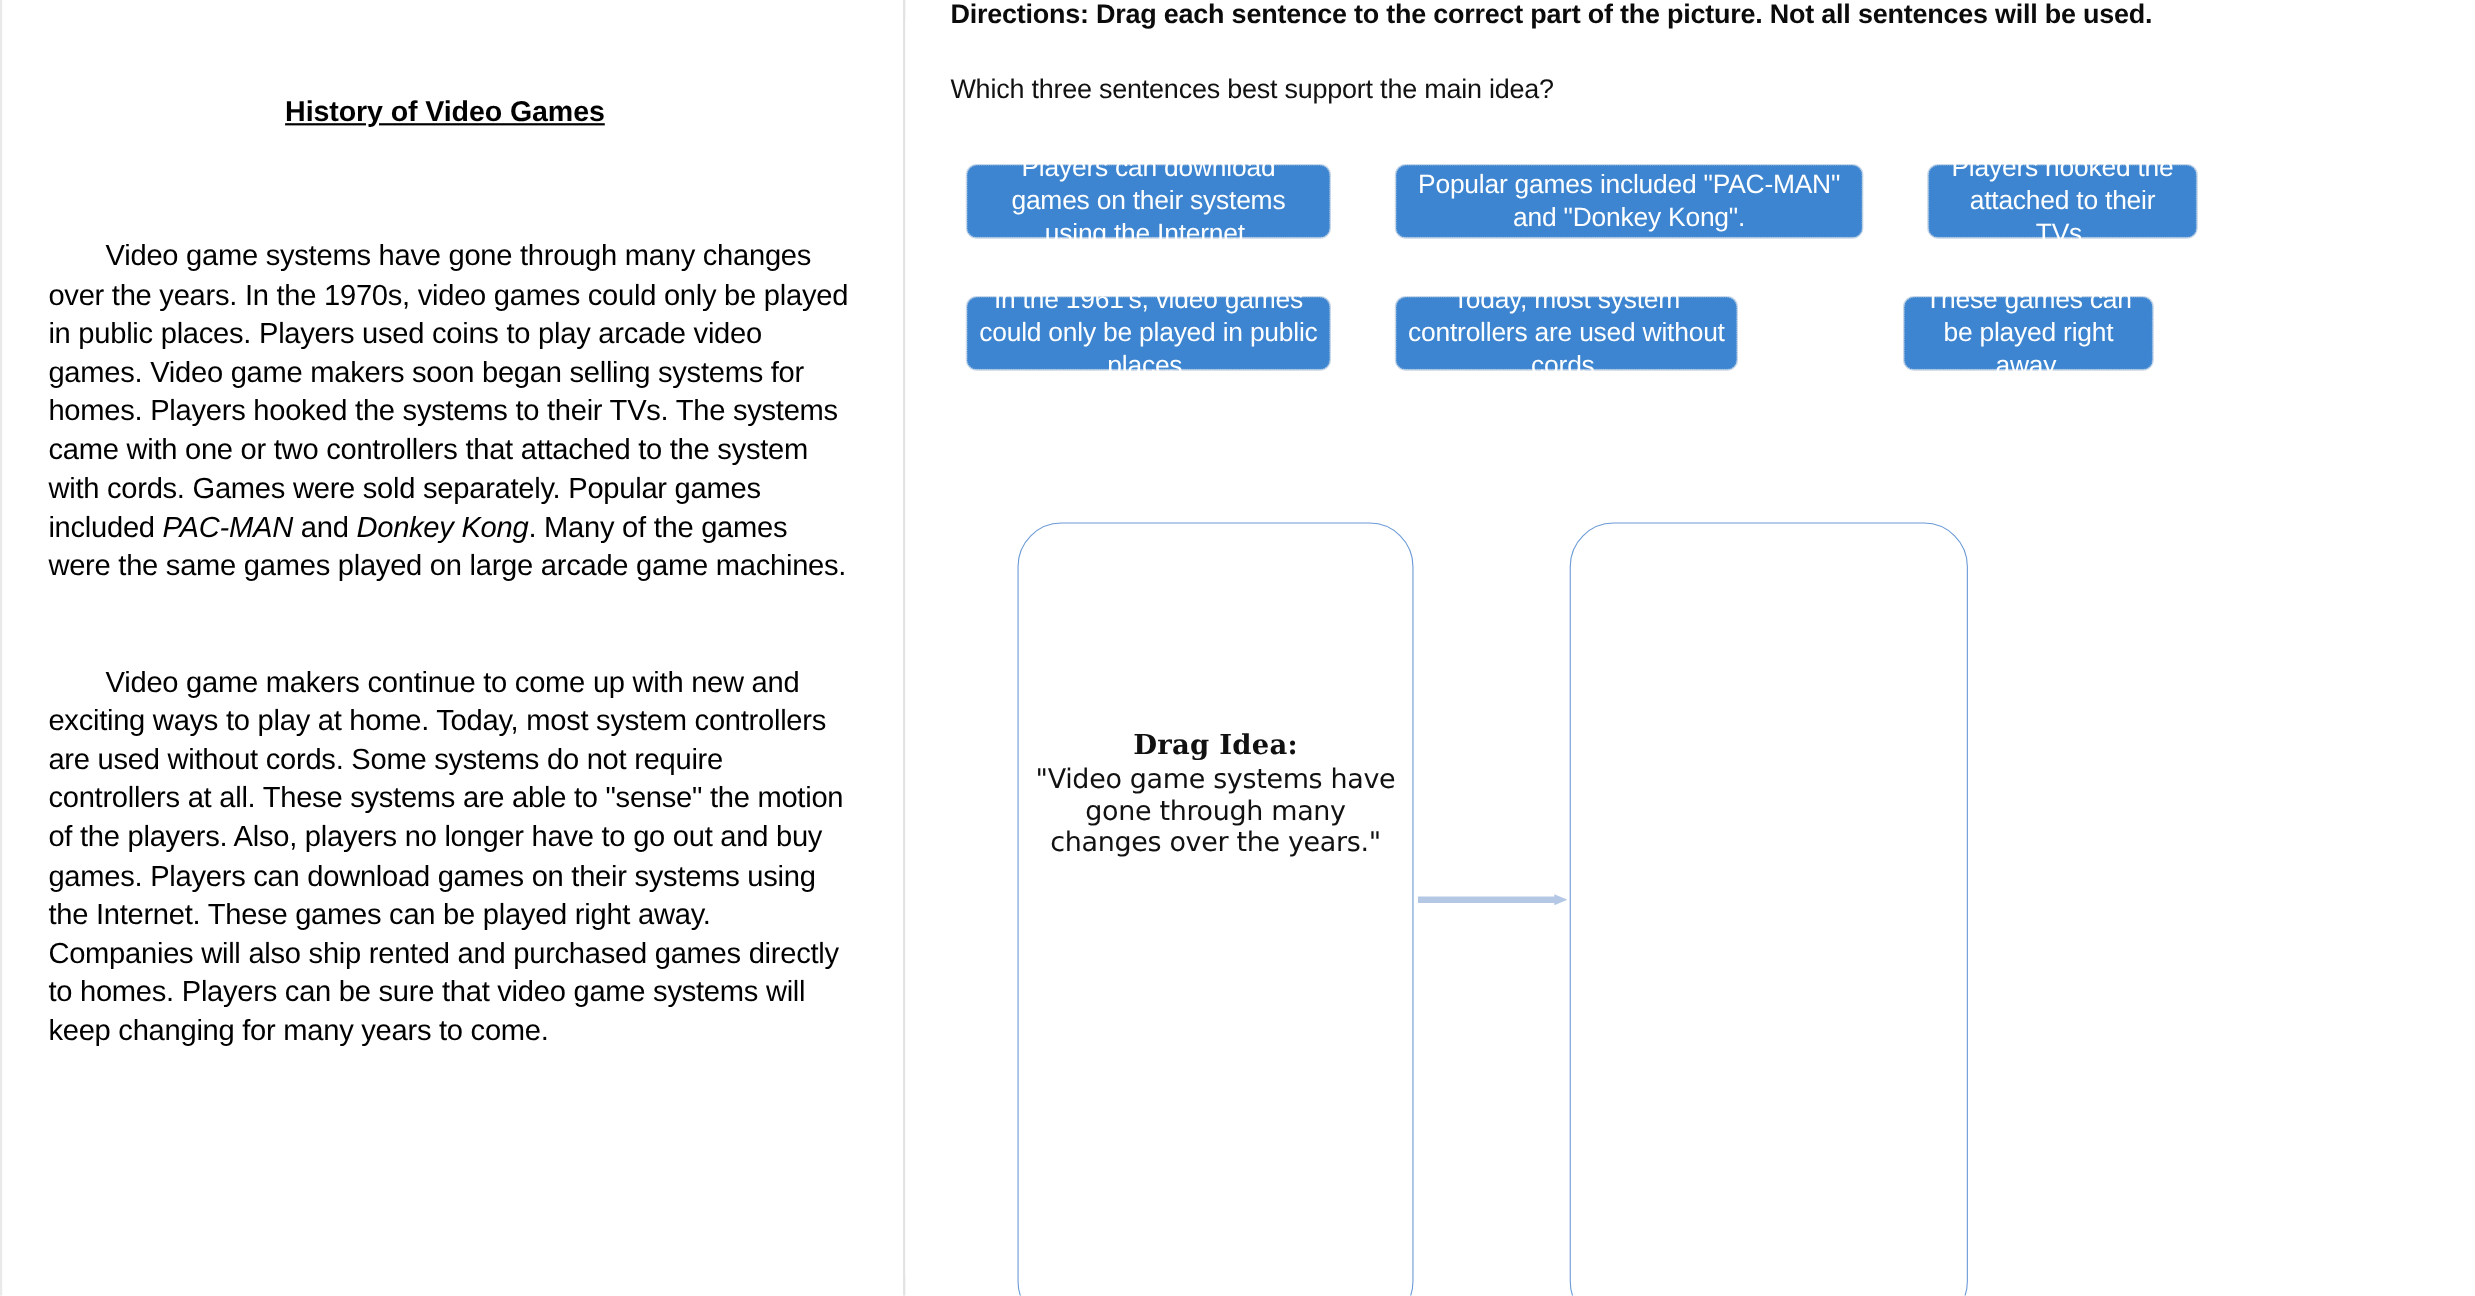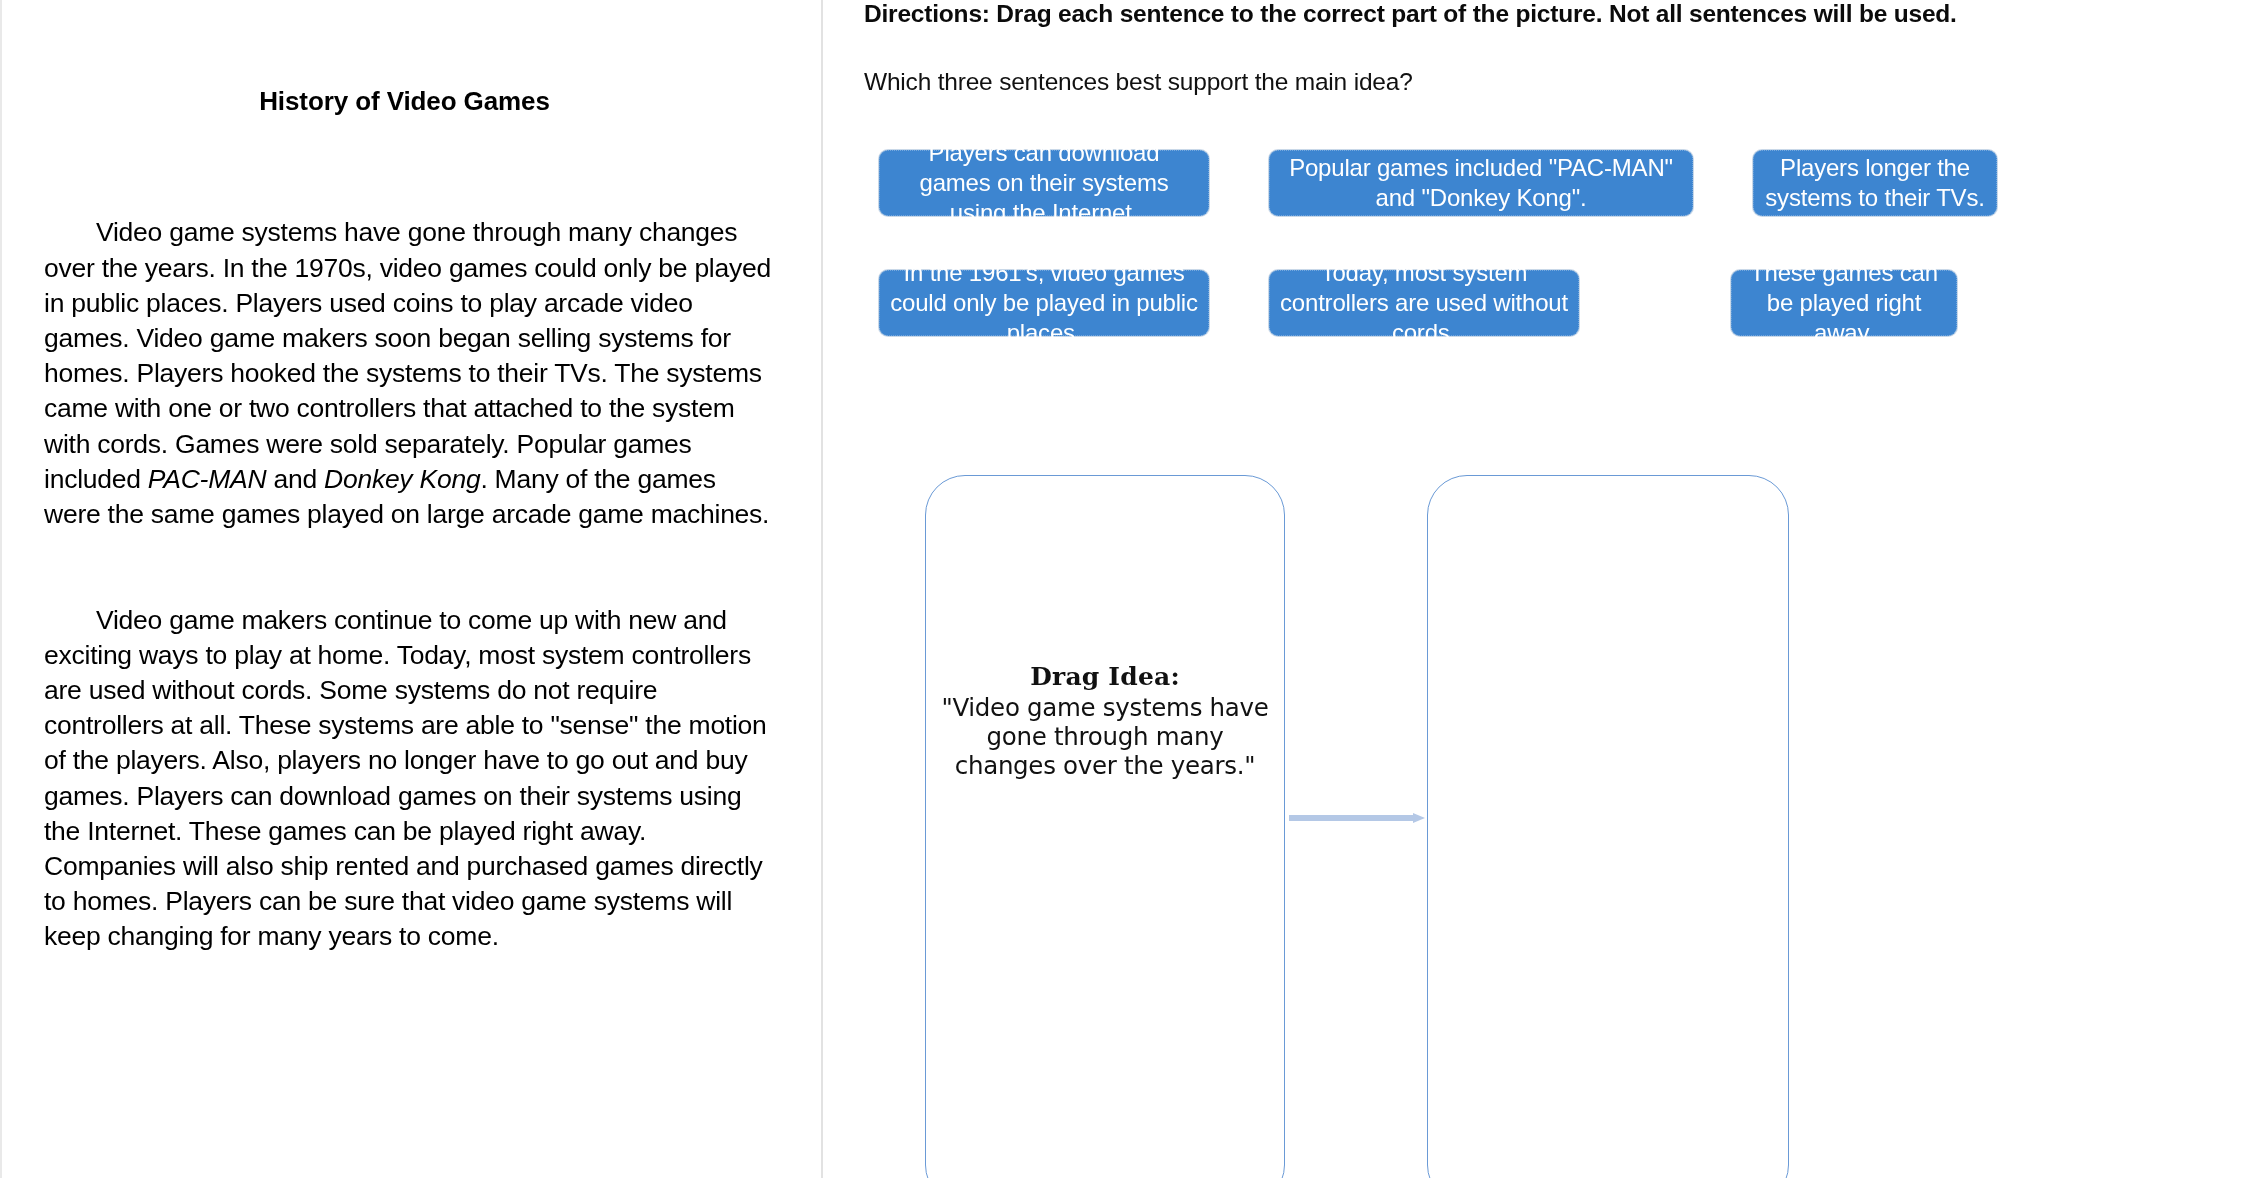--- a/index.html
+++ b/index.html
@@ -38,20 +38,21 @@
     padding: 86px 48px 0 42px;
   }
   .passage-title {
     text-align: center;
     font-size: 26px;
     font-weight: bold;
     color: #000000;
     letter-spacing: -0.1px;
     margin: 0 0 28px 0;
     padding-right: 8px;
+    text-decoration: underline;
   }
   .passage-body {
     font-size: 26.5px;
     line-height: 35.2px;
     color: #000;
     letter-spacing: -0.25px;
     white-space: pre-wrap;
   }
   .passage-body p {
     margin: 0;
@@ -192,21 +193,21 @@
 
   <div class="activity-pane">
 
     <div class="directions">Directions: Drag each sentence to the correct part of the picture. Not all sentences will be used.</div>
 
     <div class="question">Which three sentences best support the main idea?</div>
 
     <div class="tile-grid" id="tile-grid">
         <div class="tile" style="left: 56px; top: 0px; width: 330px; height: 66px;">Players can download games on their systems using the Internet.</div>
         <div class="tile" style="left: 446px; top: 0px; width: 424px; height: 66px;">Popular games included "PAC-MAN" and "Donkey Kong".</div>
-        <div class="tile" style="left: 930px; top: 0px; width: 244px; height: 66px;">Players longer the systems to their TVs.</div>
+        <div class="tile" style="left: 930px; top: 0px; width: 244px; height: 66px;">Players hooked the attached to their TVs.</div>
         <div class="tile" style="left: 56px; top: 120px; width: 330px; height: 66px;">In the 1961's, video games could only be played in public places.</div>
         <div class="tile" style="left: 908px; top: 120px; width: 226px; height: 66px;">These games can be played right away.</div>
         <div class="tile" style="left: 446px; top: 120px; width: 310px; height: 66px;">Today, most system controllers are used without cords.</div>
       </div>
 
     <div class="boxes">
 
       <div class="drop-box main-idea-box">
         <div class="main-idea-text">
           <span class="main-idea-label">Drag Idea:</span>

